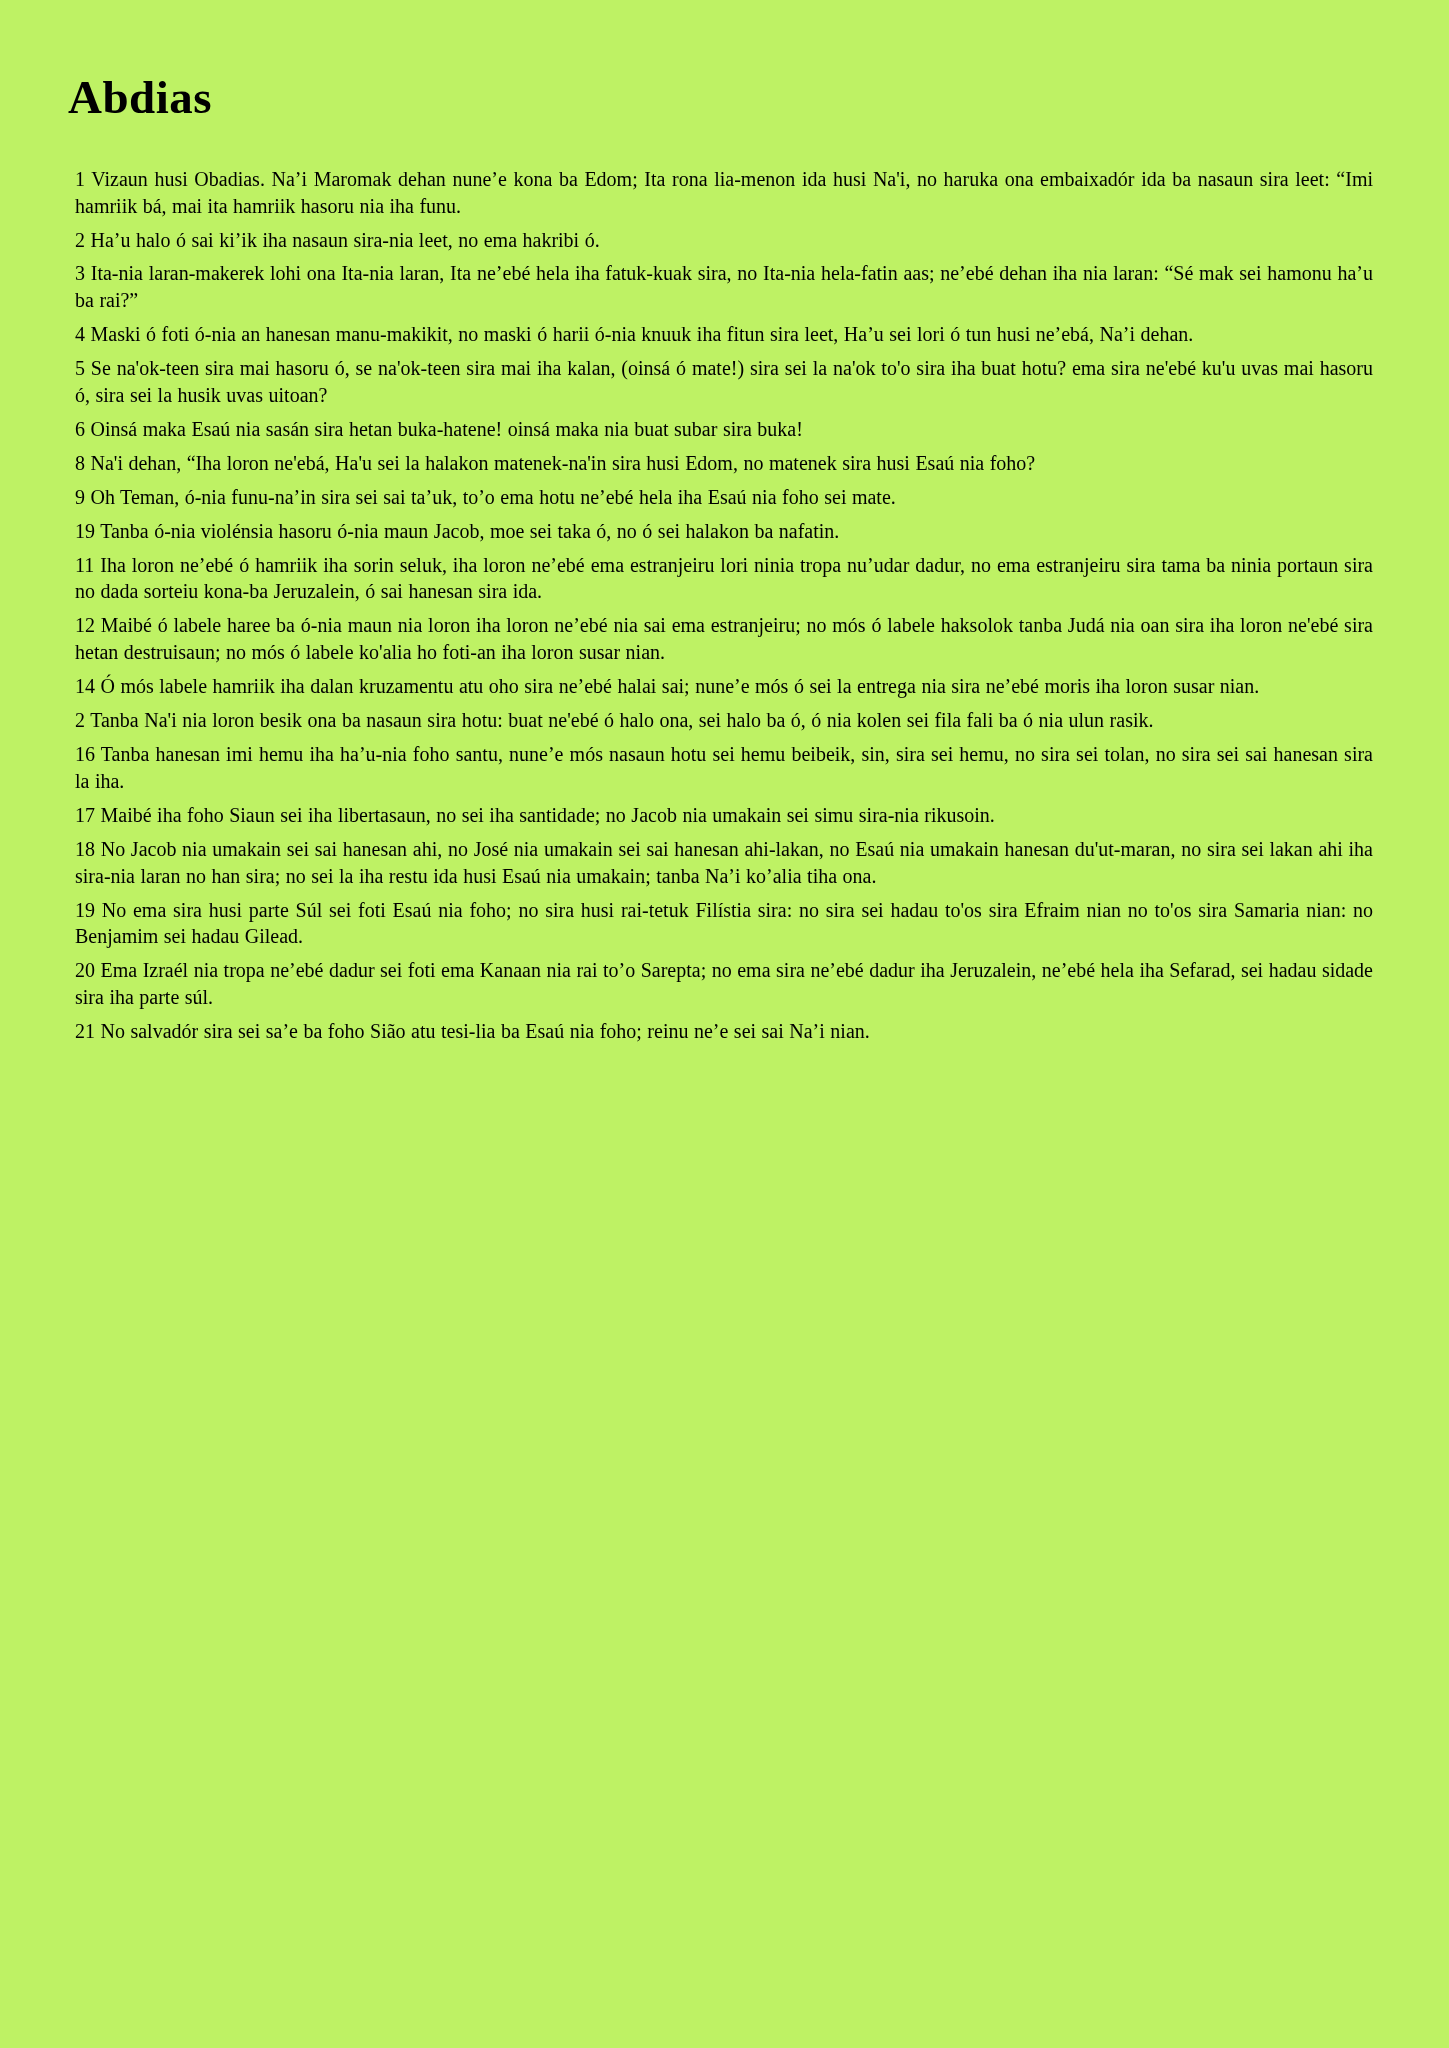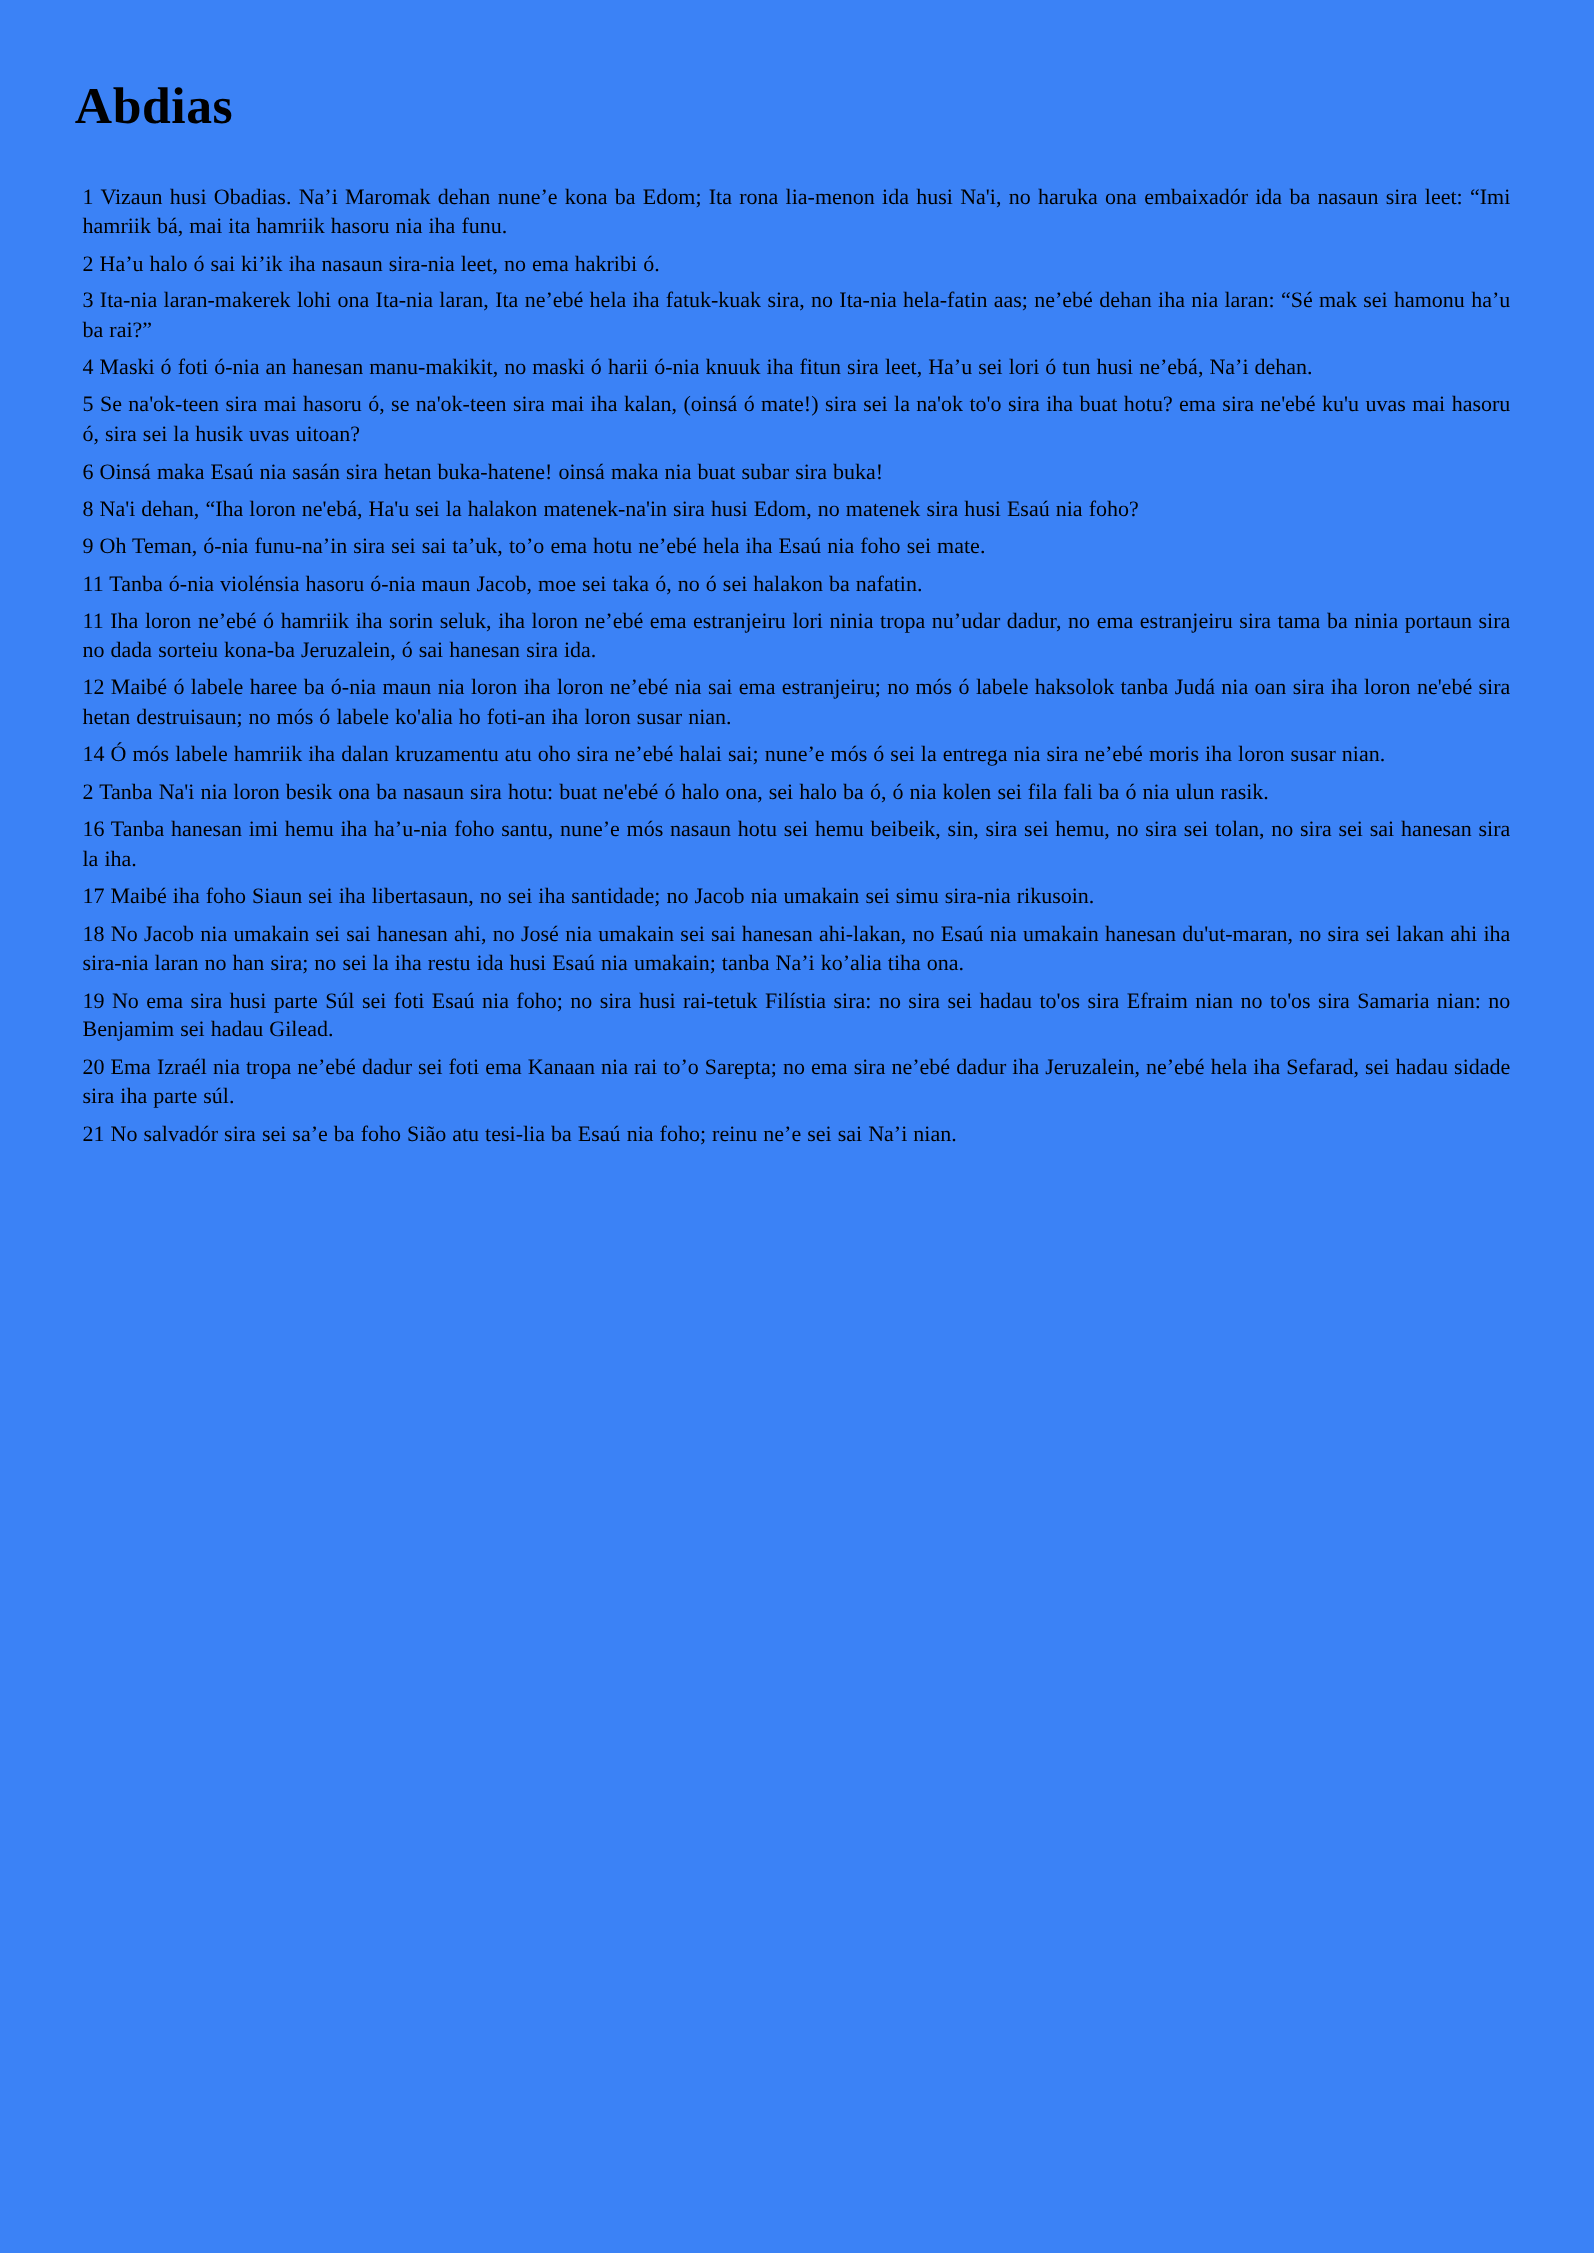--- a/index.html
+++ b/index.html
@@ -12,21 +12,21 @@
     min-height: 2048px;
     color: #000000;
     font-family: "Liberation Serif", serif;
     box-sizing: border-box;
   }
   .page {
     box-sizing: border-box;
     width: 1449px;
     min-height: 2048px;
     padding: 72px 69px 60px 68px;
-    background: #3b82f6;
+    background: #bef264;
   }
   .book-title {
     font-size: 47px;
     font-weight: bold;
     margin: 0 0 42px 0;
     letter-spacing: 0.5px;
     line-height: 1.1;
   }
   .chapter-heading {
     font-size: 21px;
@@ -51,21 +51,21 @@
 
   <div class="verses" id="verses">
       <p>1 Vizaun husi Obadias. Na’i Maromak dehan nune’e kona ba Edom; Ita rona lia-menon ida husi Na'i, no haruka ona embaixadór ida ba nasaun sira leet: “Imi hamriik bá, mai ita hamriik hasoru nia iha funu.</p>
       <p>2 Ha’u halo ó sai ki’ik iha nasaun sira-nia leet, no ema hakribi ó.</p>
       <p>3 Ita-nia laran-makerek lohi ona Ita-nia laran, Ita ne’ebé hela iha fatuk-kuak sira, no Ita-nia hela-fatin aas; ne’ebé dehan iha nia laran: “Sé mak sei hamonu ha’u ba rai?”</p>
       <p>4 Maski ó foti ó-nia an hanesan manu-makikit, no maski ó harii ó-nia knuuk iha fitun sira leet, Ha’u sei lori ó tun husi ne’ebá, Na’i dehan.</p>
       <p>5 Se na'ok-teen sira mai hasoru ó, se na'ok-teen sira mai iha kalan, (oinsá ó mate!) sira sei la na'ok to'o sira iha buat hotu? ema sira ne'ebé ku'u uvas mai hasoru ó, sira sei la husik uvas uitoan?</p>
       <p>6 Oinsá maka Esaú nia sasán sira hetan buka-hatene! oinsá maka nia buat subar sira buka!</p>
       <p>8 Na'i dehan, “Iha loron ne'ebá, Ha'u sei la halakon matenek-na'in sira husi Edom, no matenek sira husi Esaú nia foho?</p>
       <p>9 Oh Teman, ó-nia funu-na’in sira sei sai ta’uk, to’o ema hotu ne’ebé hela iha Esaú nia foho sei mate.</p>
-      <p>11 Tanba ó-nia violénsia hasoru ó-nia maun Jacob, moe sei taka ó, no ó sei halakon ba nafatin.</p>
+      <p>19 Tanba ó-nia violénsia hasoru ó-nia maun Jacob, moe sei taka ó, no ó sei halakon ba nafatin.</p>
       <p>11 Iha loron ne’ebé ó hamriik iha sorin seluk, iha loron ne’ebé ema estranjeiru lori ninia tropa nu’udar dadur, no ema estranjeiru sira tama ba ninia portaun sira no dada sorteiu kona-ba Jeruzalein, ó sai hanesan sira ida.</p>
       <p>12 Maibé ó labele haree ba ó-nia maun nia loron iha loron ne’ebé nia sai ema estranjeiru; no mós ó labele haksolok tanba Judá nia oan sira iha loron ne'ebé sira hetan destruisaun; no mós ó labele ko'alia ho foti-an iha loron susar nian.</p>
       <p>14 Ó mós labele hamriik iha dalan kruzamentu atu oho sira ne’ebé halai sai; nune’e mós ó sei la entrega nia sira ne’ebé moris iha loron susar nian.</p>
       <p>2 Tanba Na'i nia loron besik ona ba nasaun sira hotu: buat ne'ebé ó halo ona, sei halo ba ó, ó nia kolen sei fila fali ba ó nia ulun rasik.</p>
       <p>16 Tanba hanesan imi hemu iha ha’u-nia foho santu, nune’e mós nasaun hotu sei hemu beibeik, sin, sira sei hemu, no sira sei tolan, no sira sei sai hanesan sira la iha.</p>
       <p>17 Maibé iha foho Siaun sei iha libertasaun, no sei iha santidade; no Jacob nia umakain sei simu sira-nia rikusoin.</p>
       <p>18 No Jacob nia umakain sei sai hanesan ahi, no José nia umakain sei sai hanesan ahi-lakan, no Esaú nia umakain hanesan du'ut-maran, no sira sei lakan ahi iha sira-nia laran no han sira; no sei la iha restu ida husi Esaú nia umakain; tanba Na’i ko’alia tiha ona.</p>
       <p>19 No ema sira husi parte Súl sei foti Esaú nia foho; no sira husi rai-tetuk Filístia sira: no sira sei hadau to'os sira Efraim nian no to'os sira Samaria nian: no Benjamim sei hadau Gilead.</p>
       <p>20 Ema Izraél nia tropa ne’ebé dadur sei foti ema Kanaan nia rai to’o Sarepta; no ema sira ne’ebé dadur iha Jeruzalein, ne’ebé hela iha Sefarad, sei hadau sidade sira iha parte súl.</p>
       <p>21 No salvadór sira sei sa’e ba foho Sião atu tesi-lia ba Esaú nia foho; reinu ne’e sei sai Na’i nian.</p>

